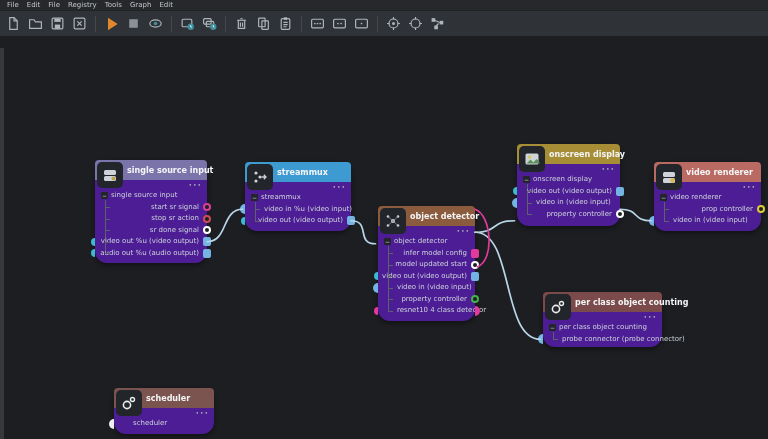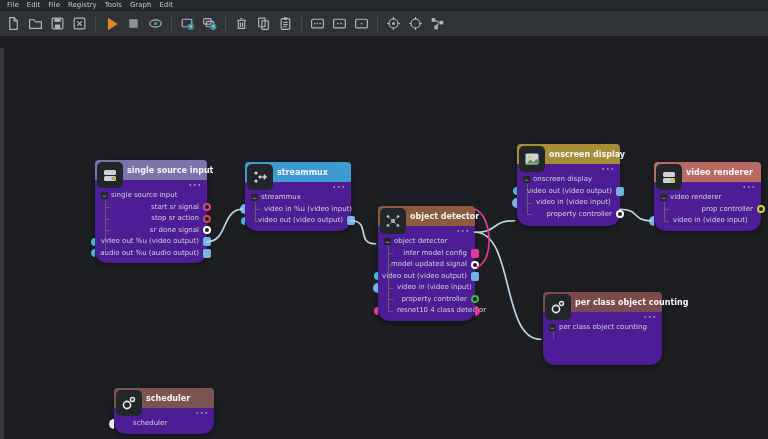--- a/index.html
+++ b/index.html
@@ -295,21 +295,21 @@
             <path d="M9 9L4 4.5M9 9l5-4.5M9 9l-5 4.5M9 9l5 4.5" stroke="#8f959b" stroke-width="0.8"></path>
           </svg>
         </div>
         <div class="nsub">
           <span class="ndots">•••</span>
         </div>
         <div class="nbody">
           <div class="tree" style="top: 9.5px; height: 65.25px;"></div>
           <div class="nrow name"><span class="minusbox">−</span><span>object detector</span></div>
           <div class="nrow r"><span class="tick"></span><span>infer model config</span><span class="port square" style="background: rgb(224, 58, 156);"></span></div>
-          <div class="nrow r"><span class="tick"></span><span>model updated signal</span><span class="port ring" style="border-color: rgb(255, 255, 255);"></span></div>
+          <div class="nrow r"><span class="tick"></span><span>model updated start</span><span class="port ring" style="border-color: rgb(255, 255, 255);"></span></div>
           <div class="nrow r"><span class="tick"></span><span>video out (video output)</span><span class="port half-sm" style="background: rgb(59, 185, 205);"></span><span class="port square" style="background: rgb(116, 180, 226);"></span></div>
           <div class="nrow l"><span class="tick"></span><span>video in (video input)</span><span class="port half-lg" style="background: rgb(116, 180, 226);"></span></div>
           <div class="nrow r"><span class="tick"></span><span>property controller</span><span class="port ring" style="border-color: rgb(67, 177, 75);"></span></div>
           <div class="nrow l"><span class="tick"></span><span>resnet10 4 class detector</span><span class="port half-sm" style="background: rgb(224, 58, 156);"></span><span class="port half-r" style="background: rgb(224, 58, 156);"></span></div>
         </div>
       </div>
       <div class="node" style="left: 517px; top: 96px; width: 103px; height: 82px;">
         <div class="nhead" style="background: rgb(167, 141, 54);">
           <span class="ntitle">onscreen display</span>
         </div>
@@ -345,36 +345,37 @@
         <div class="nsub">
           <span class="ndots">•••</span>
         </div>
         <div class="nbody">
           <div class="tree" style="top: 9.5px; height: 19.25px;"></div>
           <div class="nrow name"><span class="minusbox">−</span><span>video renderer</span></div>
           <div class="nrow r"><span class="tick"></span><span>prop controller</span><span class="port ring" style="border-color: rgb(216, 202, 58);"></span></div>
           <div class="nrow l"><span class="tick"></span><span>video in (video input)</span><span class="port half-lg" style="background: rgb(116, 180, 226);"></span></div>
         </div>
       </div>
-      <div class="node" style="left: 543px; top: 244px; width: 119px; height: 73px;">
+      <div class="node" style="left: 543px; top: 244px; width: 119px; height: 55px;">
         <div class="nhead" style="background: rgb(122, 75, 74);">
           <span class="ntitle">per class object counting</span>
         </div>
         <div class="nicon">
           <svg width="18" height="18" viewBox="0 0 18 18" fill="none">
             <circle cx="7" cy="11" r="3.6" stroke="#e8eaec" stroke-width="1.6"></circle>
             <circle cx="12.5" cy="5.5" r="2" stroke="#e8eaec" stroke-width="1.4"></circle>
           </svg>
         </div>
         <div class="nsub">
           <span class="ndots">•••</span>
         </div>
         <div class="nbody">
           <div class="tree" style="top: 9.5px; height: 7.75px;"></div>
           <div class="nrow name"><span class="minusbox">−</span><span>per class object counting</span></div>
+          <div class="nrow l"><span class="tick"></span><span>probe connector (probe connector)</span><span class="port half-lg" style="background: rgb(116, 180, 226);"></span></div>
         </div>
       </div>
       <div class="node" style="left: 114px; top: 340px; width: 100px; height: 45.5px;">
         <div class="nhead" style="background: rgb(123, 83, 79);">
           <span class="ntitle">scheduler</span>
         </div>
         <div class="nicon">
           <svg width="18" height="18" viewBox="0 0 18 18" fill="none">
             <circle cx="7" cy="11" r="3.6" stroke="#e8eaec" stroke-width="1.6"></circle>
             <circle cx="12.5" cy="5.5" r="2" stroke="#e8eaec" stroke-width="1.4"></circle>

